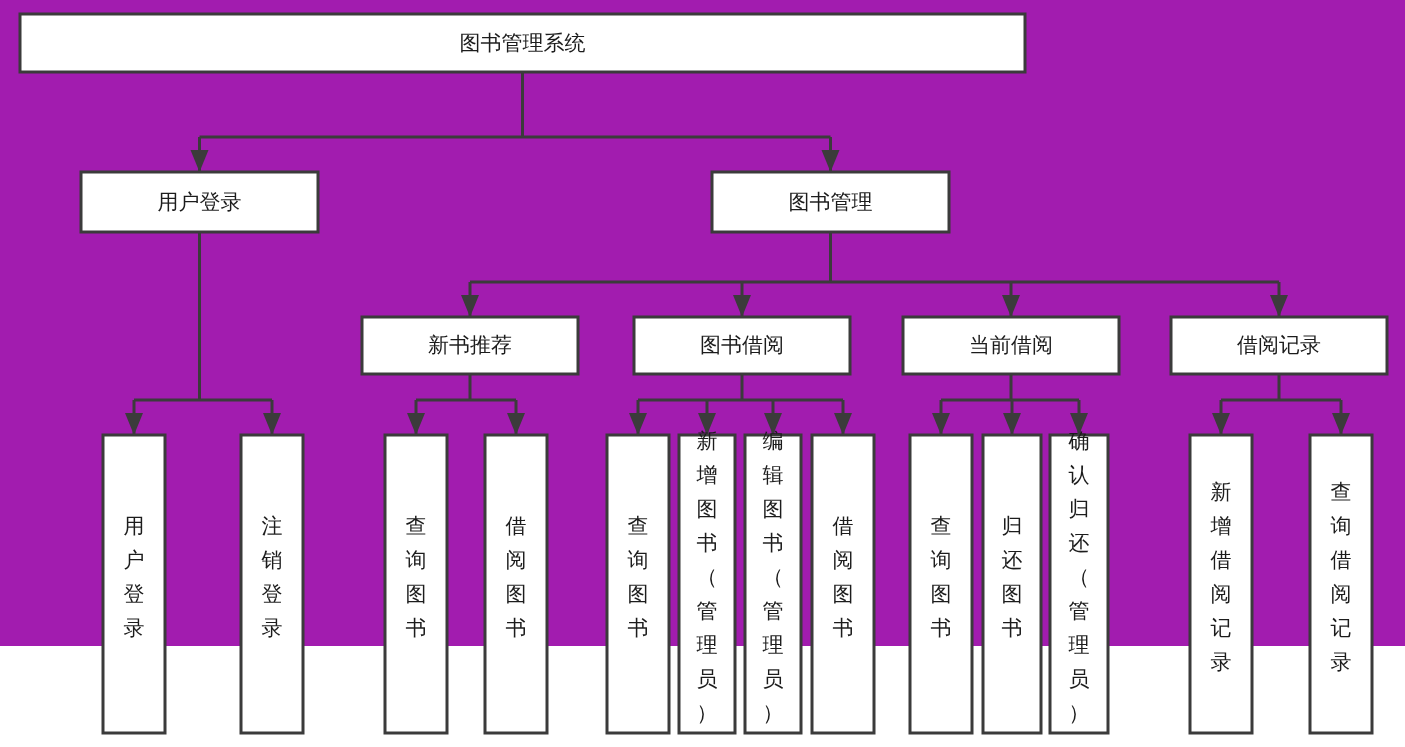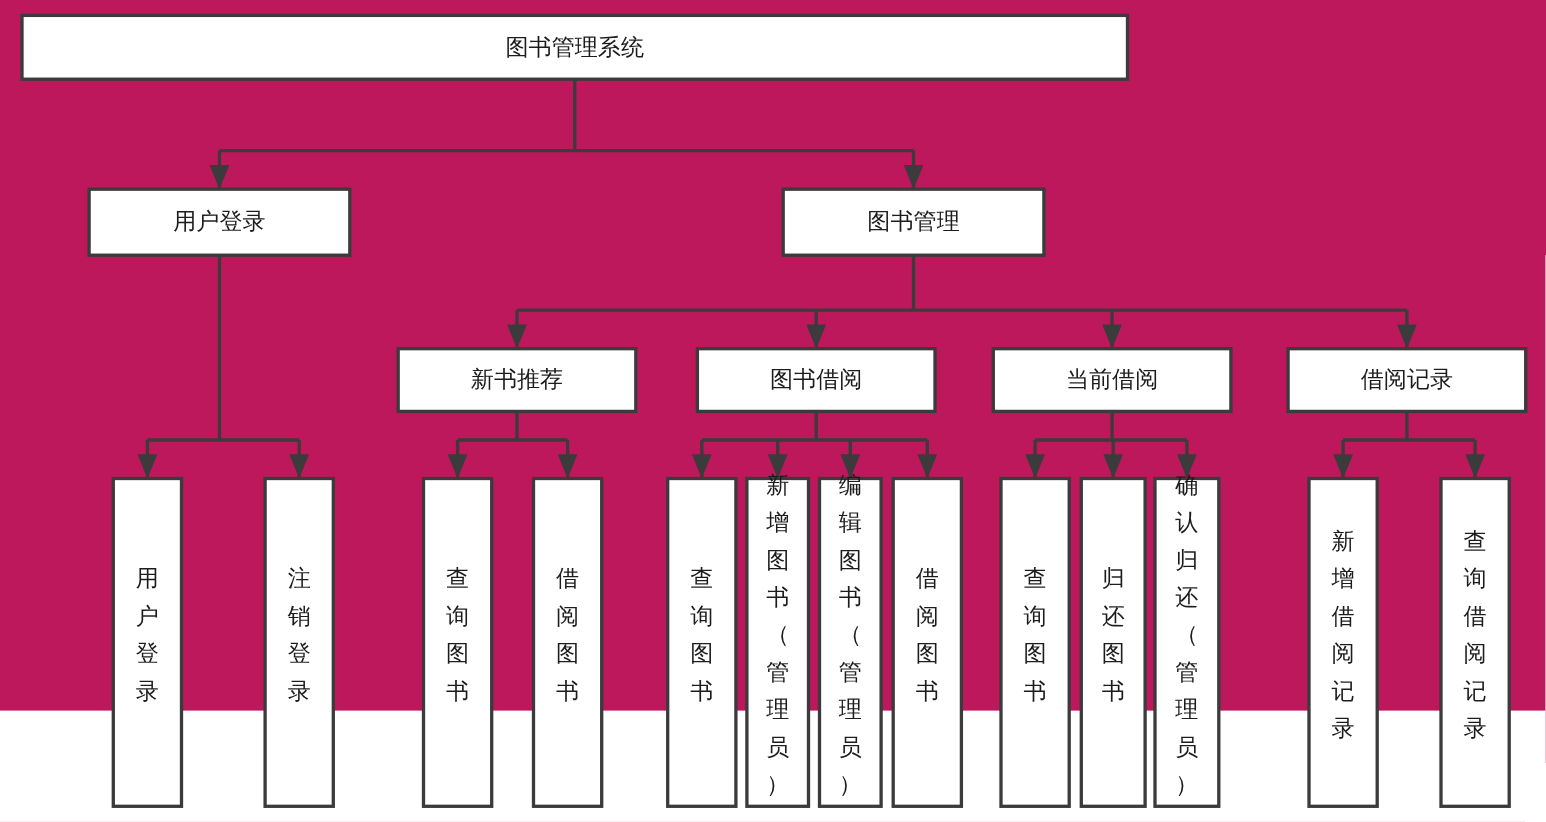--- a/index.html
+++ b/index.html
@@ -10,21 +10,21 @@
   body {
     width: 1405px;
     height: 747px;
     font-family: "Liberation Sans", "DejaVu Sans", sans-serif;
     overflow: hidden;
   }
   #diagram-root {
     position: relative;
     width: 1405px;
     height: 646px;
-    background: #be185d;
+    background: #a21caf;
   }
   svg.diagram-canvas {
     position: absolute;
     top: 0;
     left: 0;
     width: 1405px;
     height: 747px;
   }
   .node-rect {
     fill: #ffffff;

